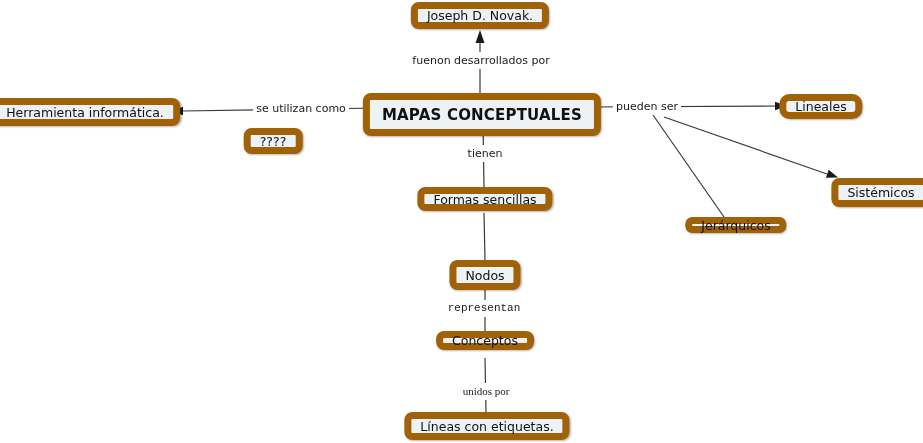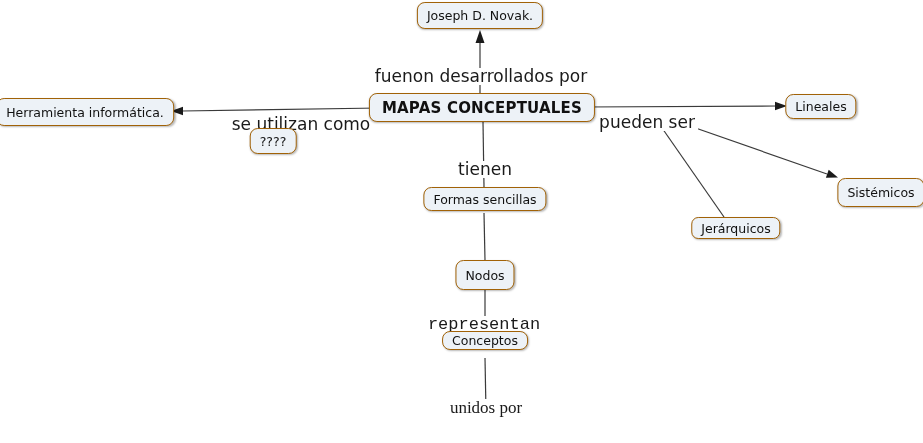--- a/index.html
+++ b/index.html
@@ -15,21 +15,21 @@
     position: absolute;
     left: 0; top: 0;
     width: 923px; height: 443px;
   }
   .edge { stroke: #3a3a3a; stroke-width: 1.2; fill: none; }
   .arrowhead { fill: #1a1a1a; stroke: none; }
   .node {
     position: absolute;
     transform: translateX(-50%);
     background: #edf2f7;
-    border: 1px solid #a16207;
+    border: 7px solid #a16207;
     border-radius: 8px;
     box-shadow: 1px 1px 2px rgba(0,0,0,0.28);
     display: flex;
     align-items: center;
     justify-content: center;
     padding: 0 9px;
     white-space: nowrap;
     font-size: 12.5px;
     color: #111111;
     box-sizing: border-box;
@@ -38,26 +38,25 @@
     font-weight: bold;
     font-size: 15px;
     padding: 0 12px;
     letter-spacing: 0.2px;
   }
   .link-label {
     position: absolute;
     transform: translateX(-50%);
     background: #ffffff;
     padding: 0 3px;
-    font-size: 17px;
+    font-size: 11px;
     line-height: 17px;
     height: 17px;
     color: #1a1a1a;
     white-space: nowrap;
-    margin-top: 16px;
   }
 </style>
 </head>
 <body>
 
 <div class="canvas">
 
   <svg class="edges" viewBox="0 0 923 443" xmlns="http://www.w3.org/2000/svg">
 
     <line class="edge" x1="480" y1="93" x2="480" y2="41"></line>
@@ -85,32 +84,33 @@
 
   <div class="link-label" style="left:481px; top:52px;">fuenon desarrollados por</div>
   <div class="link-label" style="left:301px; top:100px;">se utilizan como</div>
   <div class="link-label" style="left:647px; top:98px;">pueden ser</div>
   <div class="link-label" style="left:485px; top:145px;">tienen</div>
   <div class="link-label" style="left:484px; top:300px;font-family:Liberation Mono, monospace;">representan</div>
   <div class="link-label" style="left:486px; top:383px;font-family:Liberation Serif, serif;">unidos por</div>
 
   <div class="node" style="left:480px; top:2px; height:27px;">Joseph D. Novak.</div>
 
-  <div class="node main" style="left:482px; top:93px; height:29px;">MAPAS CONCEPTUALES</div>
+  <div class="node main" style="left:482px; top:93px; height:43px;">MAPAS CONCEPTUALES</div>
 
   <div class="node" style="left:85px; top:98px; height:28px;">Herramienta informática.</div>
 
   <div class="node" style="left:273px; top:128px; height:26px;">????</div>
 
-  <div class="node" style="left:821px; top:94px; height:25px;">Lineales</div>
+  <div class="node" style="left:821px; top:94px; height:25px;border-radius:10px;">Lineales</div>
 
   <div class="node" style="left:881px; top:178px; height:29px;">Sistémicos</div>
 
-  <div class="node" style="left:736px; top:217px; height:22px;border-radius:7px;">Jerárquicos</div>
+  <div class="node" style="left:736px; top:217px; height:16px;border-radius:7px;">Jerárquicos</div>
 
   <div class="node" style="left:485px; top:187px; height:24px;">Formas sencillas</div>
 
   <div class="node" style="left:485px; top:260px; height:30px;">Nodos</div>
 
   <div class="node" style="left:485px; top:331px; height:19px;">Conceptos</div>
 
+  <div class="node" style="left:487px; top:412px; height:28px;">Líneas con etiquetas.</div>
 
 </div>
 
 </body></html>

